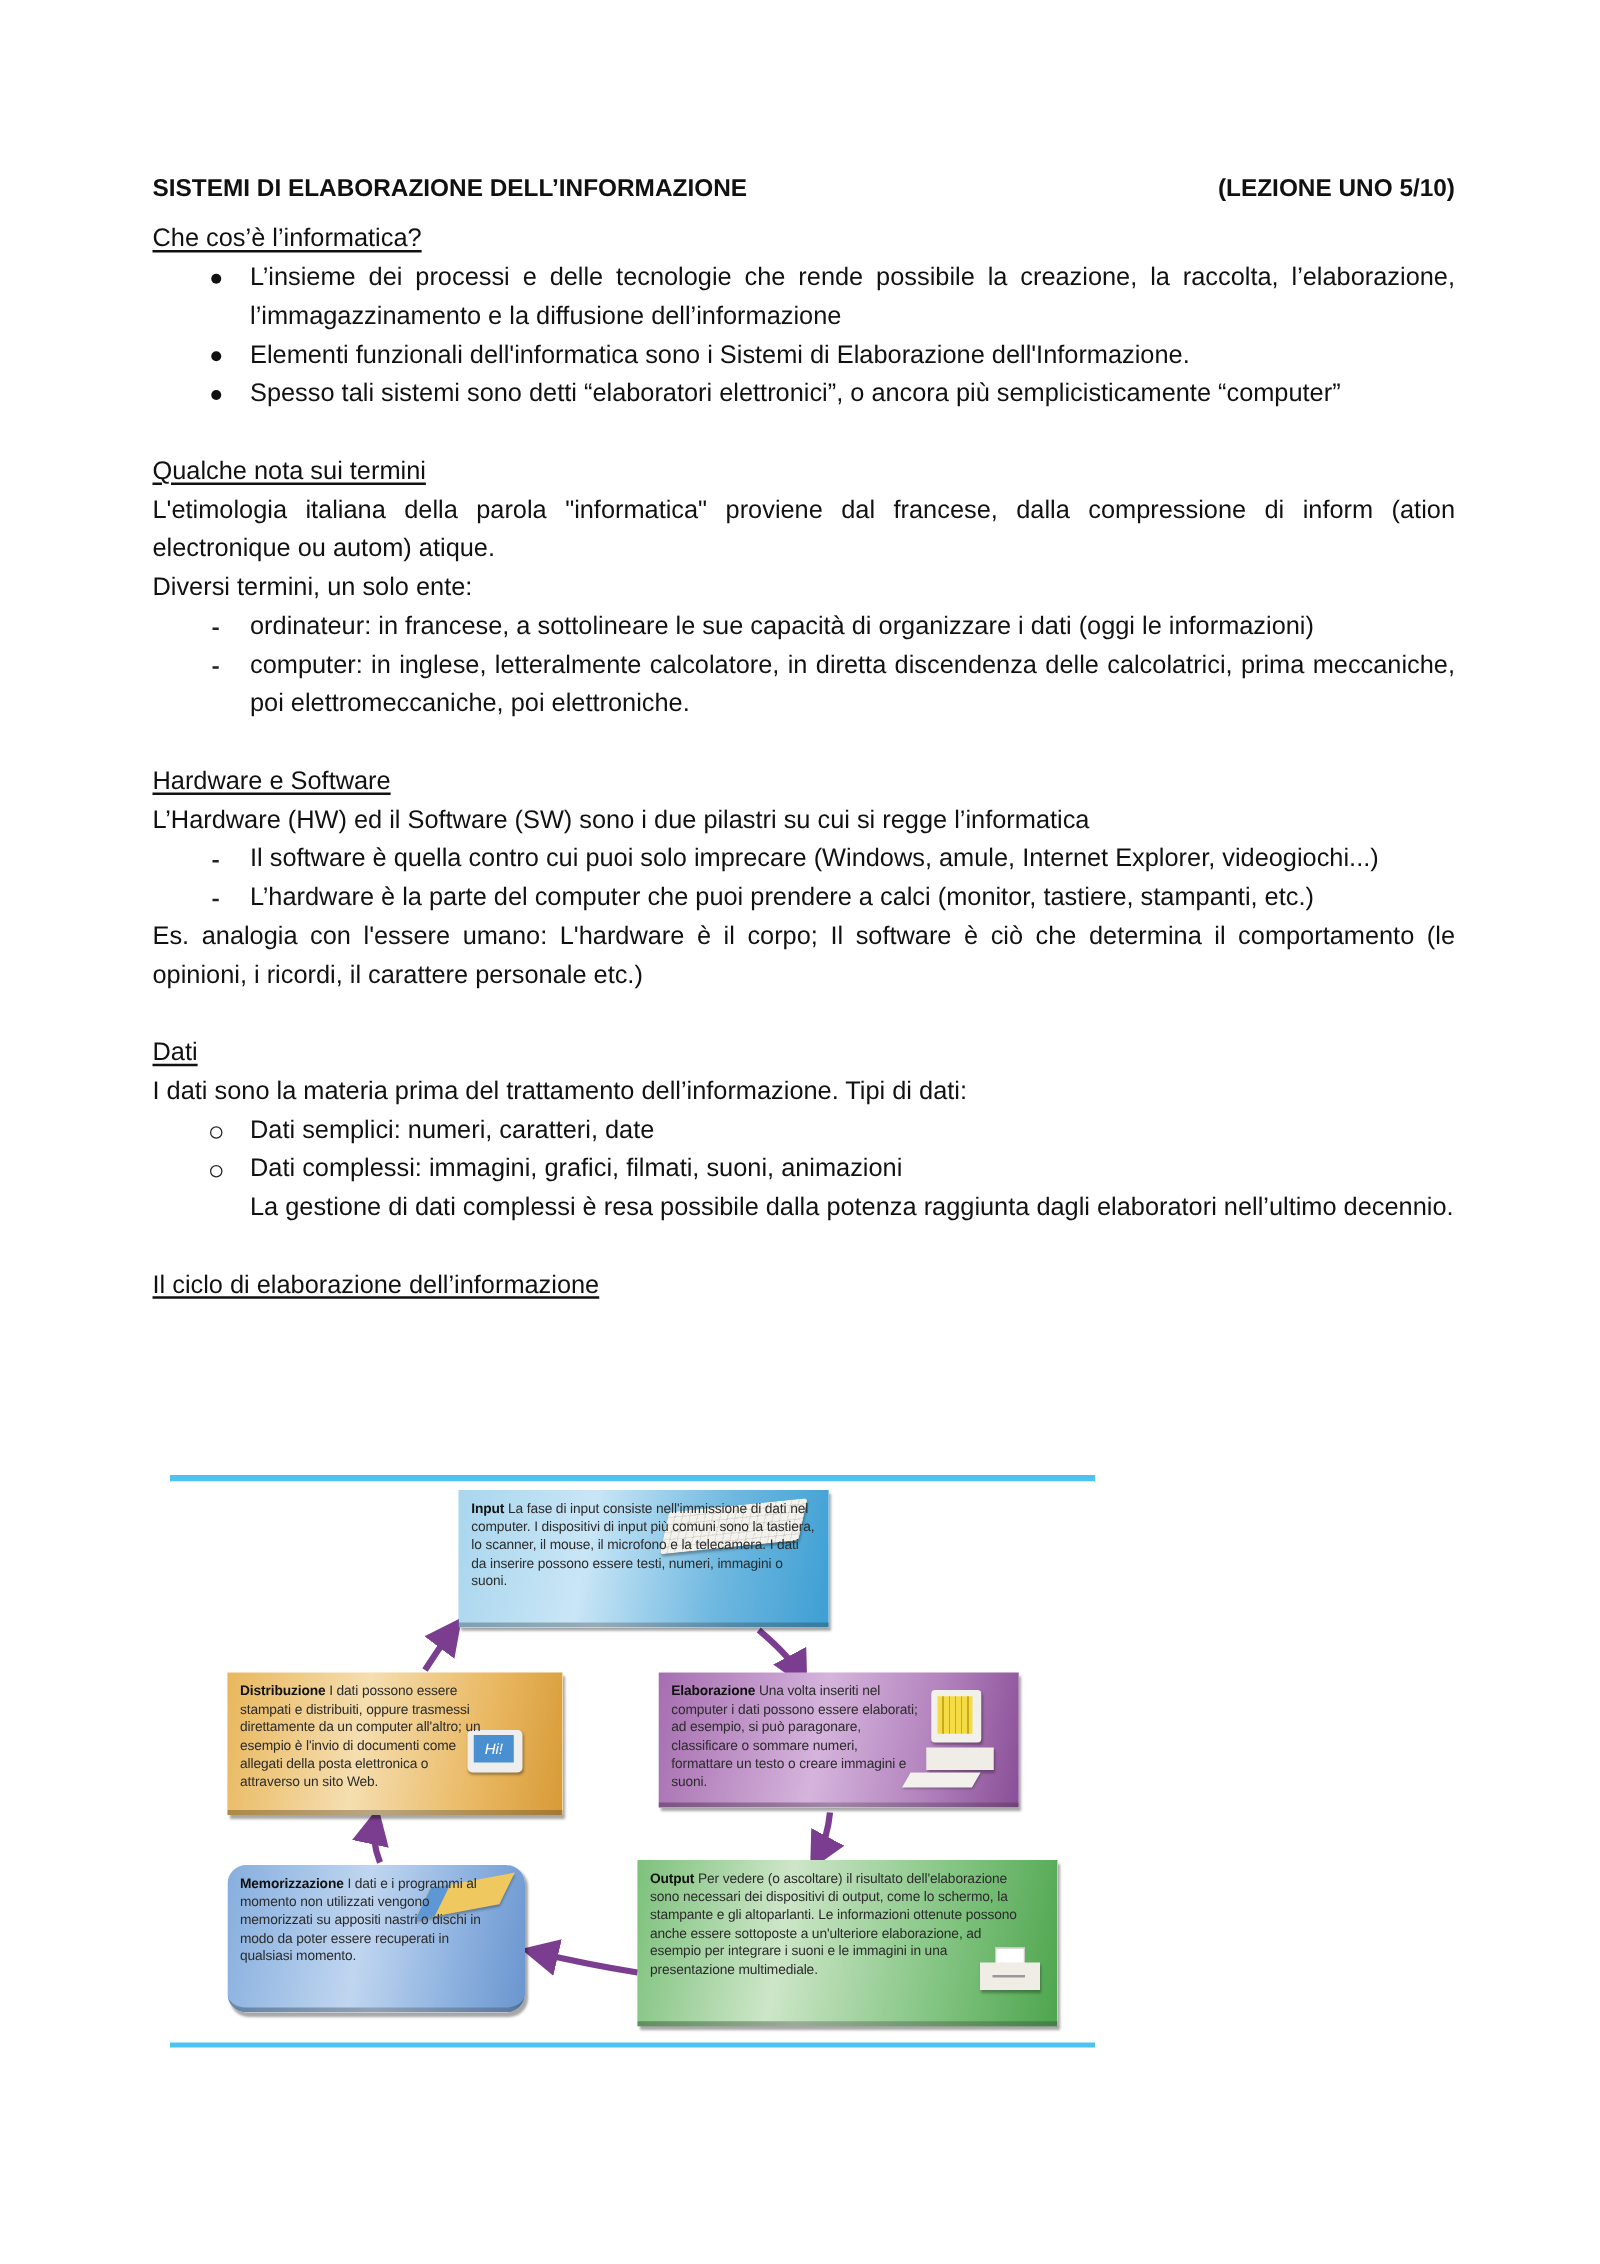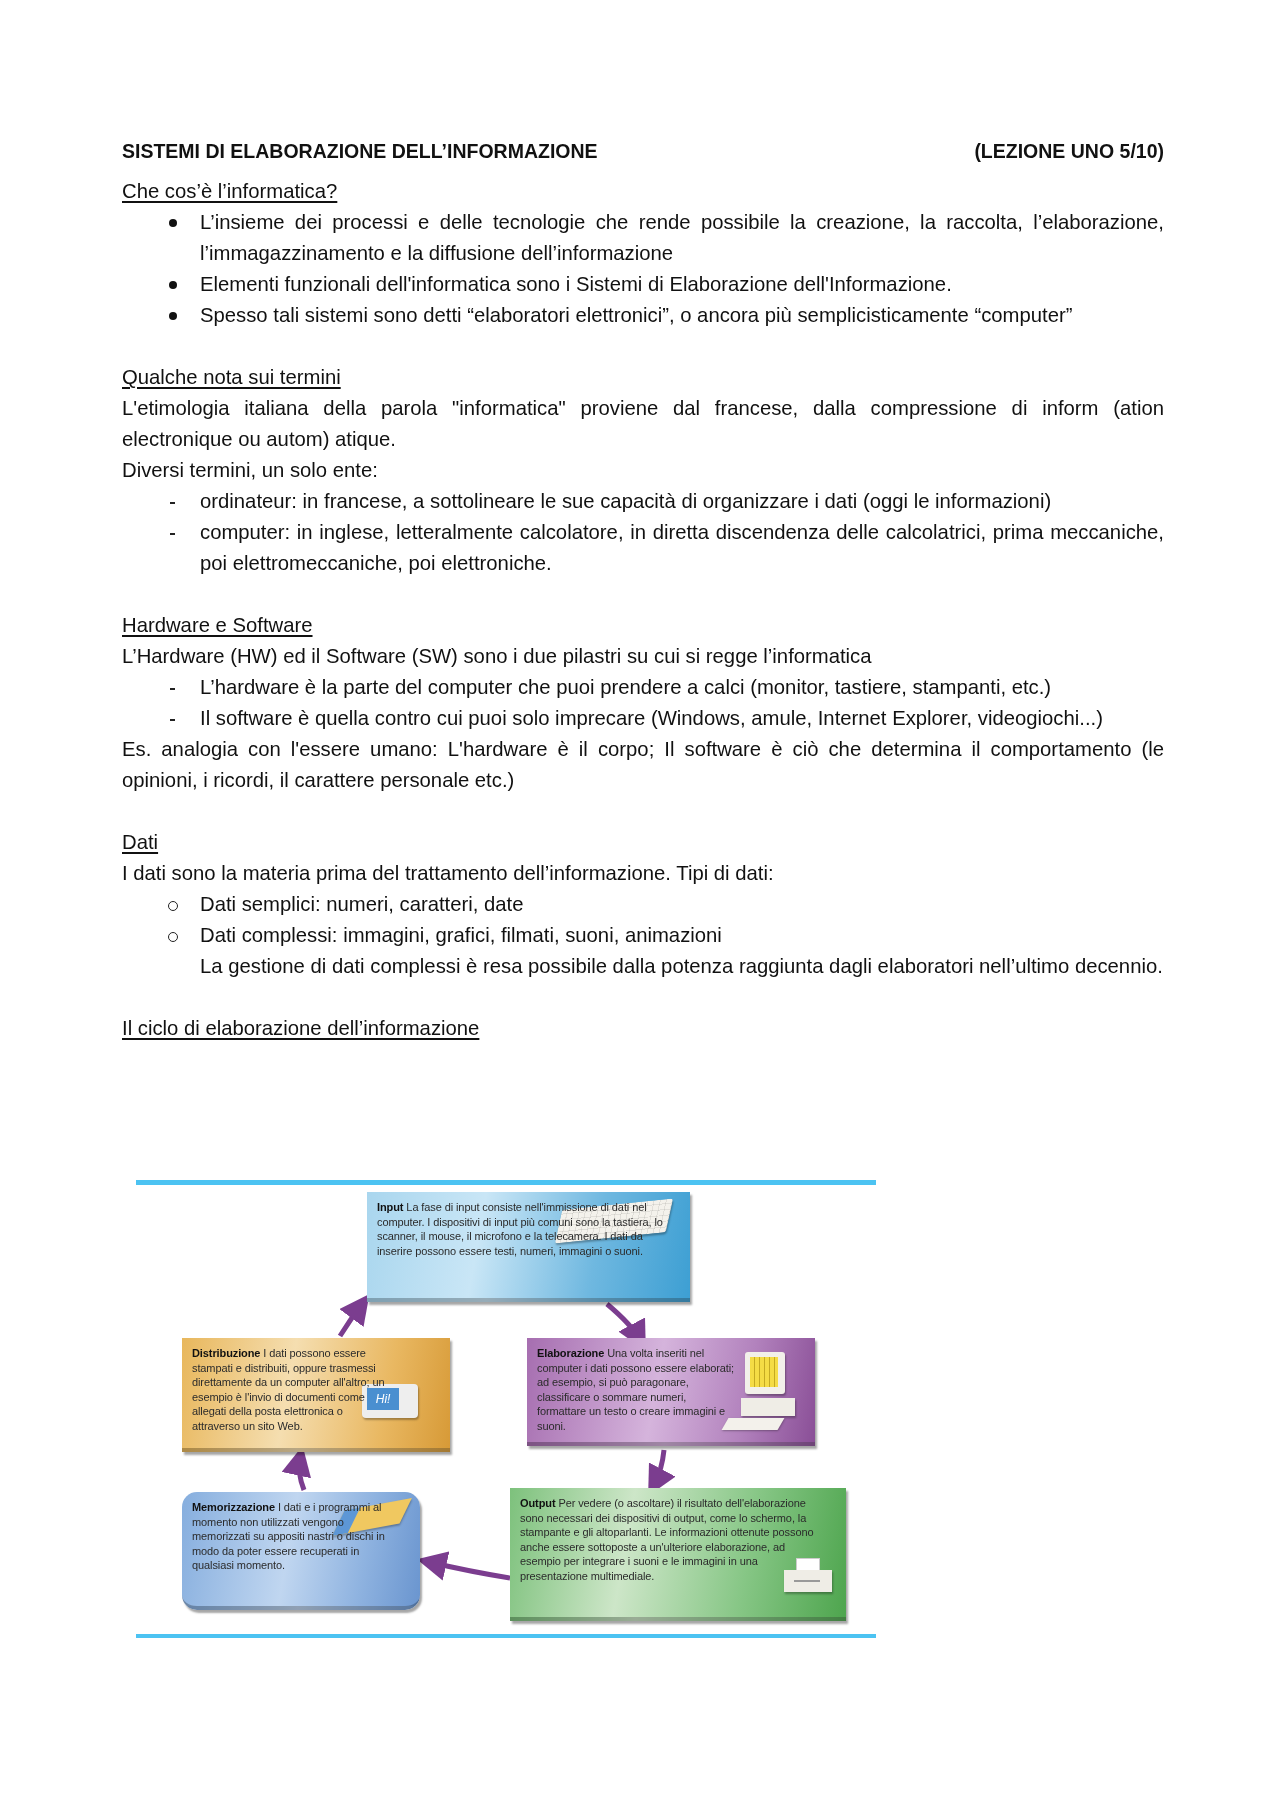--- a/index.html
+++ b/index.html
@@ -18,35 +18,35 @@
   .gap { height: 31px; }
   .sub { padding-left: 78px; text-align: justify; }
 
   
   .diagram { position: absolute; left: 132px; top: 1180px; width: 740px; height: 470px; }
   .frame-line { position: absolute; left: 4px; width: 740px; height: 5px; background: #4cc3f2; }
   .box { position: absolute; font-size: 11px; line-height: 14.6px; color: #2b2b2b; padding: 8px 10px 6px 10px; box-sizing: border-box;
          box-shadow: 2px 3px 2px rgba(0,0,0,0.35); border-bottom: 4px solid rgba(0,0,0,0.25); letter-spacing: -0.1px; }
   .box b { color: #111; }
   .box .txt { position: relative; z-index: 2; }
-  .b-input { left: 235px; top: 12px; width: 323px; height: 110px;
+  .b-input { left: 235px; top: 12px; width: 296px; height: 110px;
      background: linear-gradient(100deg, #a9d6ee 0%, #c9e6f6 35%, #6fb8e0 70%, #3d9fd3 100%); }
   .b-distr { left: 50px; top: 158px; width: 268px; height: 114px;
      background: linear-gradient(100deg, #e8b75c 0%, #f5deb0 40%, #e9b862 75%, #d79a37 100%); }
   .b-elab { left: 395px; top: 158px; width: 288px; height: 108px;
      background: linear-gradient(100deg, #a66eb0 0%, #d5b4dc 45%, #b282bd 75%, #8a4f97 100%); }
   .b-mem { left: 50px; top: 312px; width: 238px; height: 118px;
      background: linear-gradient(100deg, #86aede 0%, #c0d6f0 45%, #8fb3e0 75%, #6a95cf 100%); border-radius: 15px; }
   .b-out { left: 378px; top: 308px; width: 336px; height: 133px;
      background: linear-gradient(100deg, #7dc17c 0%, #cde6c8 35%, #86c685 70%, #4ea54e 100%); }
 
   .kbd { position: absolute; right: 22px; top: 12px; width: 108px; height: 34px; background: #f4f2ec; border-radius: 3px;
          transform: skew(-18deg) rotate(-6deg); box-shadow: 1px 2px 2px rgba(0,0,0,0.3);
          background-image: repeating-linear-gradient(90deg, transparent 0 5px, rgba(0,0,0,0.08) 5px 6px), repeating-linear-gradient(0deg, transparent 0 5px, rgba(0,0,0,0.08) 5px 6px); }
-  .mon { position: absolute; right: 32px; top: 46px; width: 56px; height: 34px; background: #eee; border-radius: 4px; box-shadow: 1px 2px 2px rgba(0,0,0,0.3); }
+  .mon { position: absolute; right: 32px; top: 46px; width: 44px; height: 34px; background: #eee; border-radius: 4px; box-shadow: 1px 2px 2px rgba(0,0,0,0.3); }
   .mon .scr { position: absolute; left: 5px; top: 4px; width: 32px; height: 22px; background: #4a8fd0; color: #fff; font-style: italic; font-size: 12px; line-height: 22px; text-align: center; }
   .pc { position: absolute; right: 14px; top: 14px; width: 62px; height: 80px; }
   .pc .scr2 { position: absolute; left: 6px; top: 0; width: 40px; height: 42px; background: #f2f0ea; border-radius: 3px; box-shadow: 1px 2px 2px rgba(0,0,0,0.3); }
   .pc .scr2::after { content: ""; position: absolute; left: 5px; top: 5px; width: 28px; height: 30px;
      background: #f5dc45 repeating-linear-gradient(90deg, transparent 0 4px, rgba(150,120,0,0.5) 4px 5px); }
   .pc .base { position: absolute; left: 2px; top: 46px; width: 54px; height: 18px; background: #efede6; box-shadow: 1px 2px 2px rgba(0,0,0,0.3); }
   .pc .kb { position: absolute; left: -14px; top: 66px; width: 56px; height: 12px; background: #f3f1eb; transform: skew(-30deg); box-shadow: 1px 1px 2px rgba(0,0,0,0.3); }
   .floppy { position: absolute; left: 160px; top: 12px; width: 46px; height: 26px; background: #f0c860; transform: skew(-35deg) rotate(-12deg); border-left: 14px solid #5d97d6; box-shadow: 1px 2px 2px rgba(0,0,0,0.3); }
   .printer { position: absolute; right: 12px; top: 70px; width: 50px; height: 34px; }
   .printer .paper { position: absolute; left: 12px; top: 0; width: 22px; height: 14px; background: #fff; border: 1px solid #ccc; }
@@ -76,22 +76,22 @@
   <p class="p">Diversi termini, un solo ente:</p>
   <div class="list">
     <div class="li"><span class="mk dash"></span><span>ordinateur: in francese, a sottolineare le sue capacità di organizzare i dati (oggi le informazioni)</span></div>
     <div class="li"><span class="mk dash"></span><span>computer: in inglese, letteralmente calcolatore, in diretta discendenza delle calcolatrici, prima meccaniche, poi elettromeccaniche, poi elettroniche.</span></div>
   </div>
   <div class="gap"></div>
 
   <div class="h">Hardware e Software</div>
   <p class="p">L’Hardware (HW) ed il Software (SW) sono i due pilastri su cui si regge l’informatica</p>
   <div class="list">
+    <div class="li"><span class="mk dash"></span><span>Il software è quella contro cui puoi solo imprecare (Windows, amule, Internet Explorer, videogiochi...)</span></div>
     <div class="li"><span class="mk dash"></span><span>L’hardware è la parte del computer che puoi prendere a calci (monitor, tastiere, stampanti, etc.)</span></div>
-    <div class="li"><span class="mk dash"></span><span>Il software è quella contro cui puoi solo imprecare (Windows, amule, Internet Explorer, videogiochi...)</span></div>
   </div>
   <p class="p">Es. analogia con l'essere umano: L'hardware è il corpo; Il software è ciò che determina il comportamento (le opinioni, i ricordi, il carattere personale etc.)</p>
   <div class="gap"></div>
 
   <div class="h">Dati</div>
   <p class="p">I dati sono la materia prima del trattamento dell’informazione. Tipi di dati:</p>
   <div class="list">
     <div class="li"><span class="mk circ"></span><span>Dati semplici: numeri, caratteri, date</span></div>
     <div class="li"><span class="mk circ"></span><span>Dati complessi: immagini, grafici, filmati, suoni, animazioni</span></div>
   </div>

